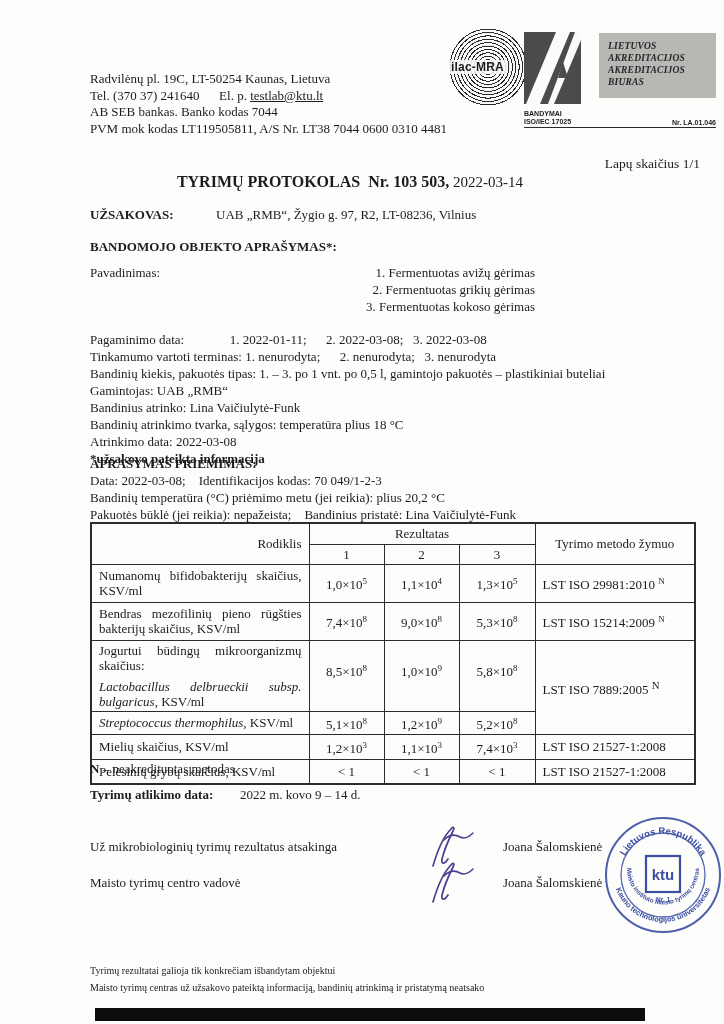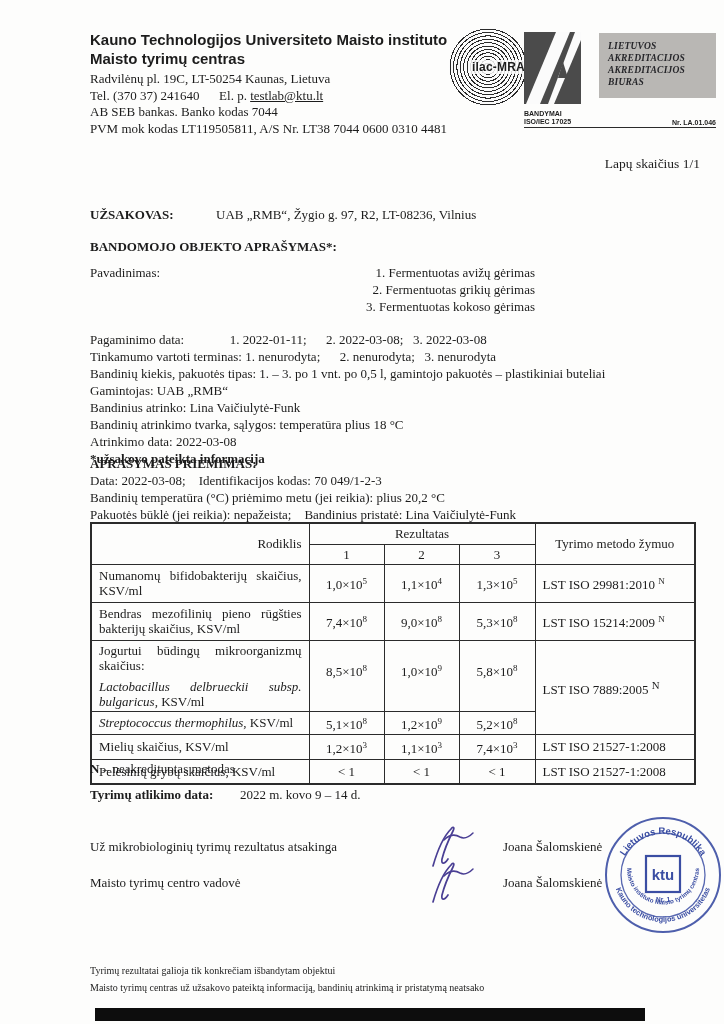--- a/index.html
+++ b/index.html
@@ -15,21 +15,21 @@
   .t13{font-size:13px;line-height:17px;}
 
   
   .org-name{left:90px;top:30px;font-size:15px;line-height:19px;font-weight:bold;}
   .address{left:90px;top:71px;font-size:13px;line-height:16.5px;}
   .email{text-decoration:underline;}
 
   
   .ilac{left:449px;top:28px;width:78px;height:78px;border-radius:50%;
     background:repeating-radial-gradient(circle at 50% 50%, #2a2a2a 0 1px, #fbfbfb 1px 3.4px);
-    display:flex;align-items:center;justify-content:flex-end;}
+    display:flex;align-items:center;justify-content:flex-start;}
   .ilac span{font-family:"Liberation Sans",sans-serif;font-weight:bold;font-size:12px;
     background:rgba(251,251,251,.85);padding:0 2px;letter-spacing:.2px;}
 
   
   .la-logo{left:524px;top:32px;}
   .bureau{left:599px;top:33px;width:117px;height:65px;background:#b9b7b4;
     padding:7px 0 0 9px;box-sizing:border-box;font-size:9.5px;line-height:12px;
     font-weight:bold;font-style:italic;color:#26262a;letter-spacing:.2px;}
   .scope{left:524px;top:110px;width:192px;border-bottom:1.4px solid #2a2a2a;
     display:flex;justify-content:space-between;align-items:flex-end;padding-bottom:1px;}
@@ -76,24 +76,20 @@
   .stamp{left:602px;top:812px;}
 
   .footer{left:90px;top:962px;font-size:10px;line-height:17px;font-family:Liberation Serif, serif;}
   .scanbar{left:95px;top:1008px;width:550px;height:13px;background:#0d0d0d;}
 </style>
 </head>
 <body>
 
 <div class="page">
 
-  <div class="abs org-name sans">
-    <div>Kauno Technologijos Universiteto Maisto instituto</div>
-    <div>Maisto tyrimų centras</div>
-  </div>
   <div class="abs address">
     <div>Radvilėnų pl. 19C, LT-50254 Kaunas, Lietuva</div>
     <div><span class="pre">Tel. (370 37) 241640      El. p. </span><span class="email">testlab@ktu.lt</span></div>
     <div>AB SEB bankas. Banko kodas 7044</div>
     <div>PVM mok kodas LT119505811, A/S Nr. LT38 7044 0600 0310 4481</div>
   </div>
 
   <div class="abs ilac">
     <span>ilac-MRA</span>
   </div>
@@ -115,20 +111,23 @@
   <div class="abs scope sans">
     <span class="l">
       <span>BANDYMAI</span><br>
       <span>ISO/IEC 17025</span>
     </span>
     <span class="r">Nr. LA.01.046</span>
   </div>
 
   <div class="abs page-count">Lapų skaičius 1/1</div>
 
+  <div class="abs title">
+    <span class="b pre">TYRIMŲ PROTOKOLAS  Nr. 103 503,</span><span class="date pre"> 2022-03-14</span>
+  </div>
 
   <div class="abs client t13">
     <span class="b lab">UŽSAKOVAS:</span><span>UAB „RMB“, Žygio g. 97, R2, LT-08236, Vilnius</span>
   </div>
 
   <div class="abs obj-heading t13 b">BANDOMOJO OBJEKTO APRAŠYMAS*:</div>
 
   <div class="abs pavadinimas t13">
     <span>Pavadinimas:</span>
     <div class="names">

